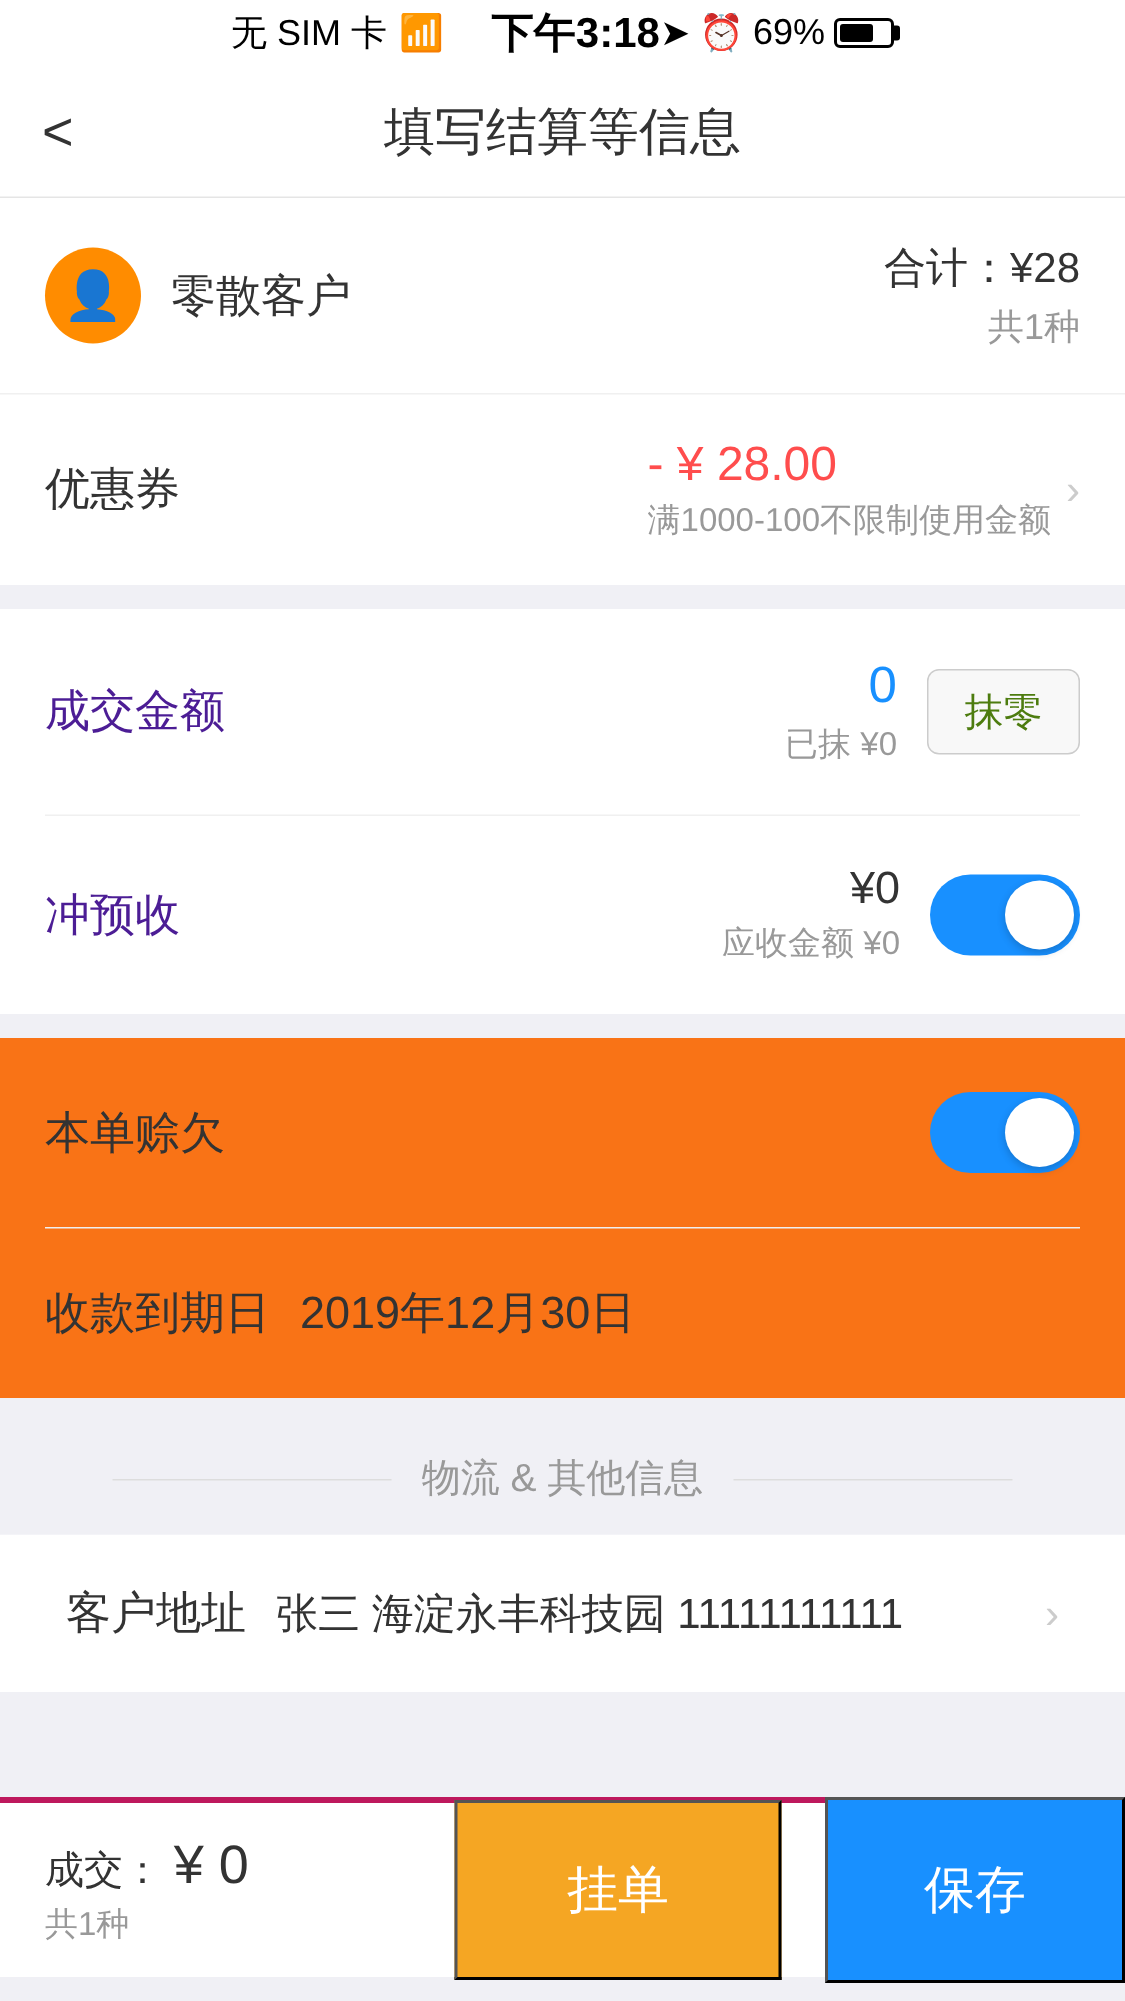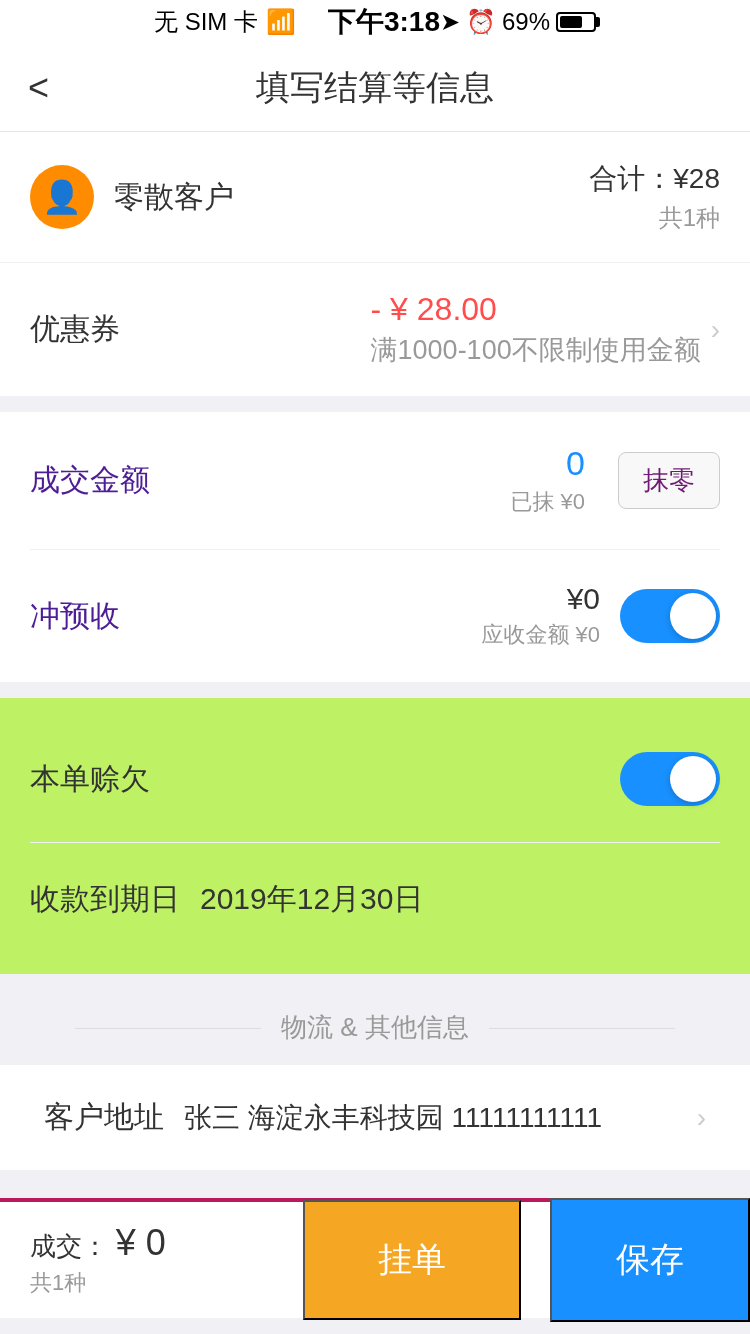--- a/index.html
+++ b/index.html
@@ -94,21 +94,21 @@
       display: flex;
       align-items: center;
       justify-content: space-between;
       padding: 28px 30px;
       background: #fff;
       border-top: 1px solid #f0f0f0;
     }
     .coupon-label { font-size: 30px; color: #333; }
     .coupon-right { display: flex; align-items: center; gap: 10px; }
     .coupon-discount { font-size: 32px; color: #ff4d4d; font-weight: 500; }
-    .coupon-desc { font-size: 27px; color: #999; margin-top: 4px; text-align: right; }
+    .coupon-desc { font-size: 22px; color: #999; margin-top: 4px; text-align: right; }
     .chevron-icon { font-size: 28px; color: #ccc; }
 
     
     .deal-section {
       background: #fff;
       padding: 0 30px;
     }
     .deal-row {
       display: flex;
       align-items: center;
@@ -120,23 +120,22 @@
     .deal-label { font-size: 30px; color: #4c1d95; }
     .deal-right { display: flex; align-items: center; gap: 20px; }
     .deal-amount { font-size: 34px; color: #1890ff; font-weight: 500; }
     .deal-sub { font-size: 22px; color: #999; text-align: right; margin-top: 4px; }
     .round-btn {
       border: 1px solid #ccc;
       background: #f8f8f8;
       border-radius: 8px;
       padding: 10px 24px;
       font-size: 26px;
-      color: #701a75;
+      color: #4d7c0f;
       cursor: pointer;
-      margin-left: 13px;
     }
     .deal-amount-col { text-align: right; }
 
     
     .prepay-amount { font-size: 30px; color: #333; font-weight: 500; }
     .prepay-sub { font-size: 22px; color: #999; margin-top: 4px; }
 
     
     .toggle {
       width: 100px; height: 54px; background: #1890ff;
@@ -144,22 +143,22 @@
     }
     .toggle-knob {
       width: 46px; height: 46px; background: #fff;
       border-radius: 50%; position: absolute;
       top: 4px; right: 4px;
       box-shadow: 0 2px 6px rgba(0,0,0,0.2);
     }
 
     
     .debt-section {
-      background: #bef264;
-      padding: 18px 30px;
+      background: #f97316;
+      padding: 0 30px;
     }
     .debt-row {
       display: flex;
       align-items: center;
       justify-content: space-between;
       padding: 36px 0;
       border-bottom: 1px solid #f0f0f0;
     }
     .debt-row:last-child { border-bottom: none; }
     .debt-label { font-size: 30px; color: #333; }

